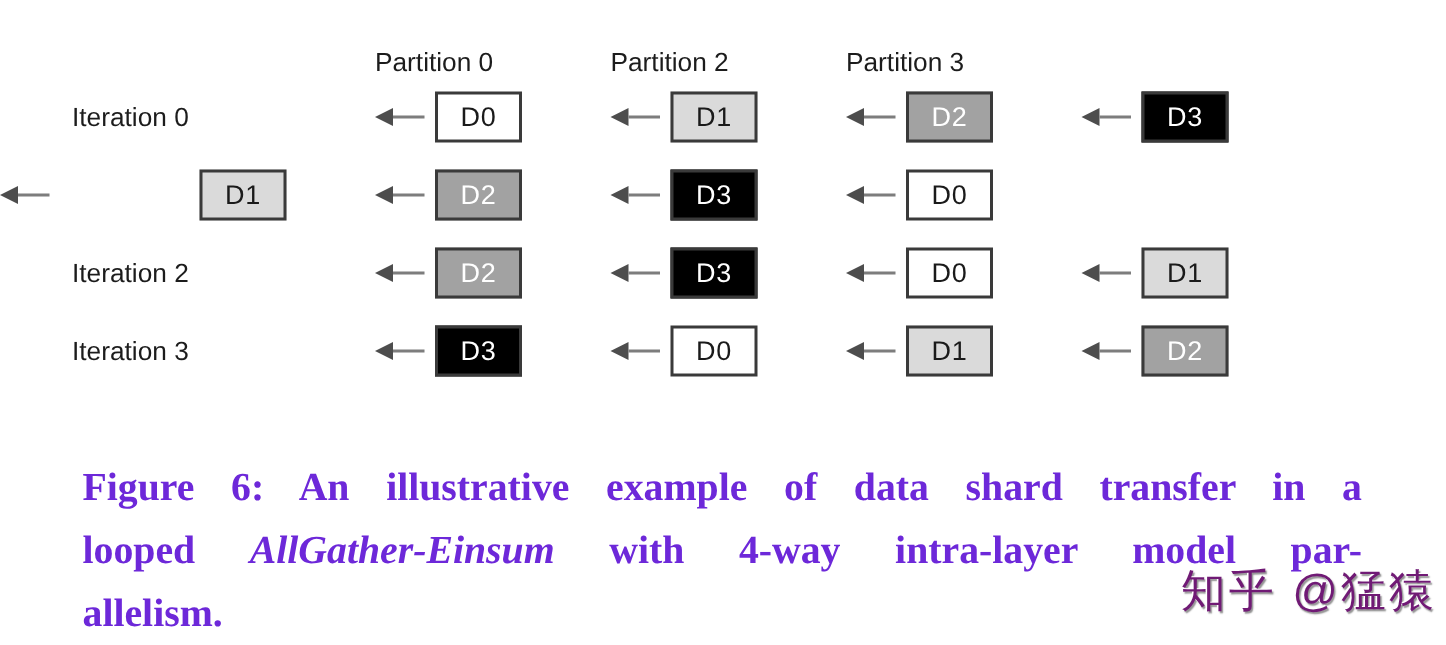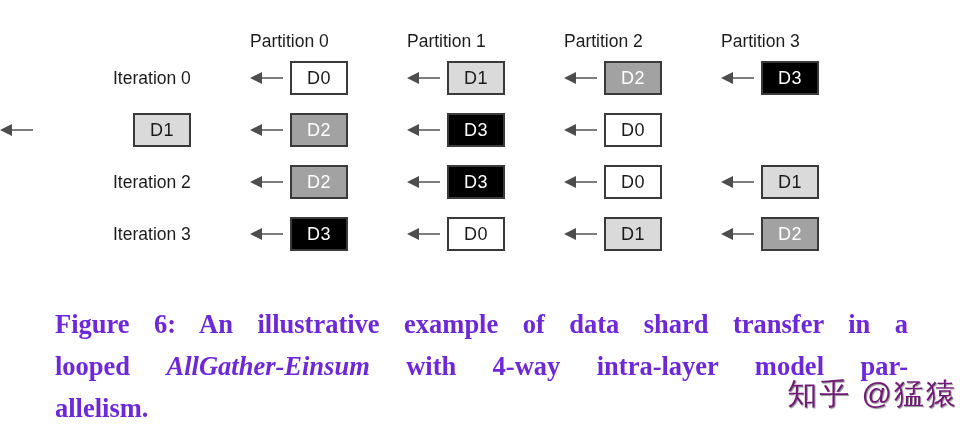--- a/index.html
+++ b/index.html
@@ -21,21 +21,21 @@
   .chead {
     text-align: left;
     padding-right: 30px;
     font-size: 17.5px;
     color: #1c1c1c;
     white-space: nowrap;
   }
   .data-row { height: 52px; }
   .data-row:first-of-type { margin-top: 11px; }
   .rlabel {
-    padding-left: 113px;
+    padding-left: 48px;
     font-size: 17.5px;
     color: #1c1c1c;
     white-space: nowrap;
   }
   .cell {
     display: flex;
     align-items: center;
     justify-content: space-between;
     padding-right: 59px;
   }
@@ -80,21 +80,20 @@
   }
 </style>
 </head>
 <body>
 
 <div class="diagram">
 
   <div class="row head-row">
     <div class="rlabel"></div>
     <div class="chead">Partition 0</div>
-    <div class="chead">Partition 1</div>
     <div class="chead">Partition 2</div>
     <div class="chead">Partition 3</div>
   </div>
 
   <div class="row data-row">
     <div class="rlabel">Iteration 0</div>
     <div class="cell">
         <span class="arrow">
           <i class="head"></i>
           <i class="line"></i>

